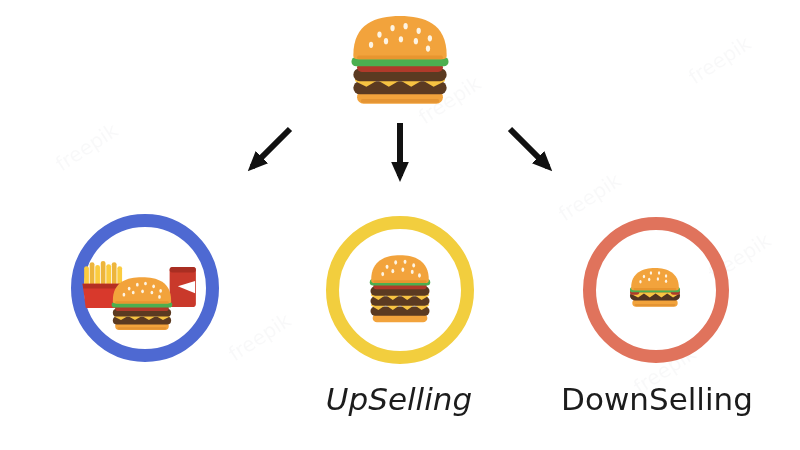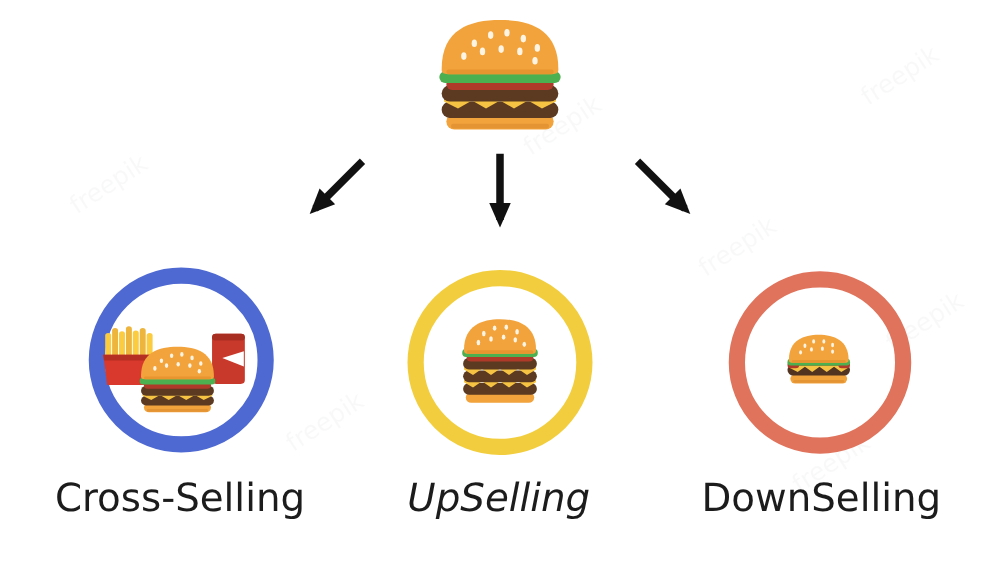--- a/index.html
+++ b/index.html
@@ -170,17 +170,16 @@
   <div class="ring ring--up" style="border-color: rgb(242, 206, 62);"></div>
   <svg class="icon-abs" style="left:364px;top:251px;" width="72" height="72" viewBox="0 0 100 100">
     <use href="#spr-burger-triple"></use>
   </svg>
 
   <div class="ring ring--down" style="border-color: rgb(224, 115, 92);"></div>
   <svg class="icon-abs" style="left:623px;top:263px;" width="64" height="47" viewBox="0 0 110 80">
     <use href="#spr-burger-single"></use>
   </svg>
 
-  <div class="label label--cross" style="color: rgb(28, 28, 28);">Cross-Selling</div>
   <div class="label label--up" style="color: rgb(28, 28, 28);">UpSelling</div>
   <div class="label label--down" style="color: rgb(28, 28, 28);">DownSelling</div>
 
 </div>
 
 </body></html>

